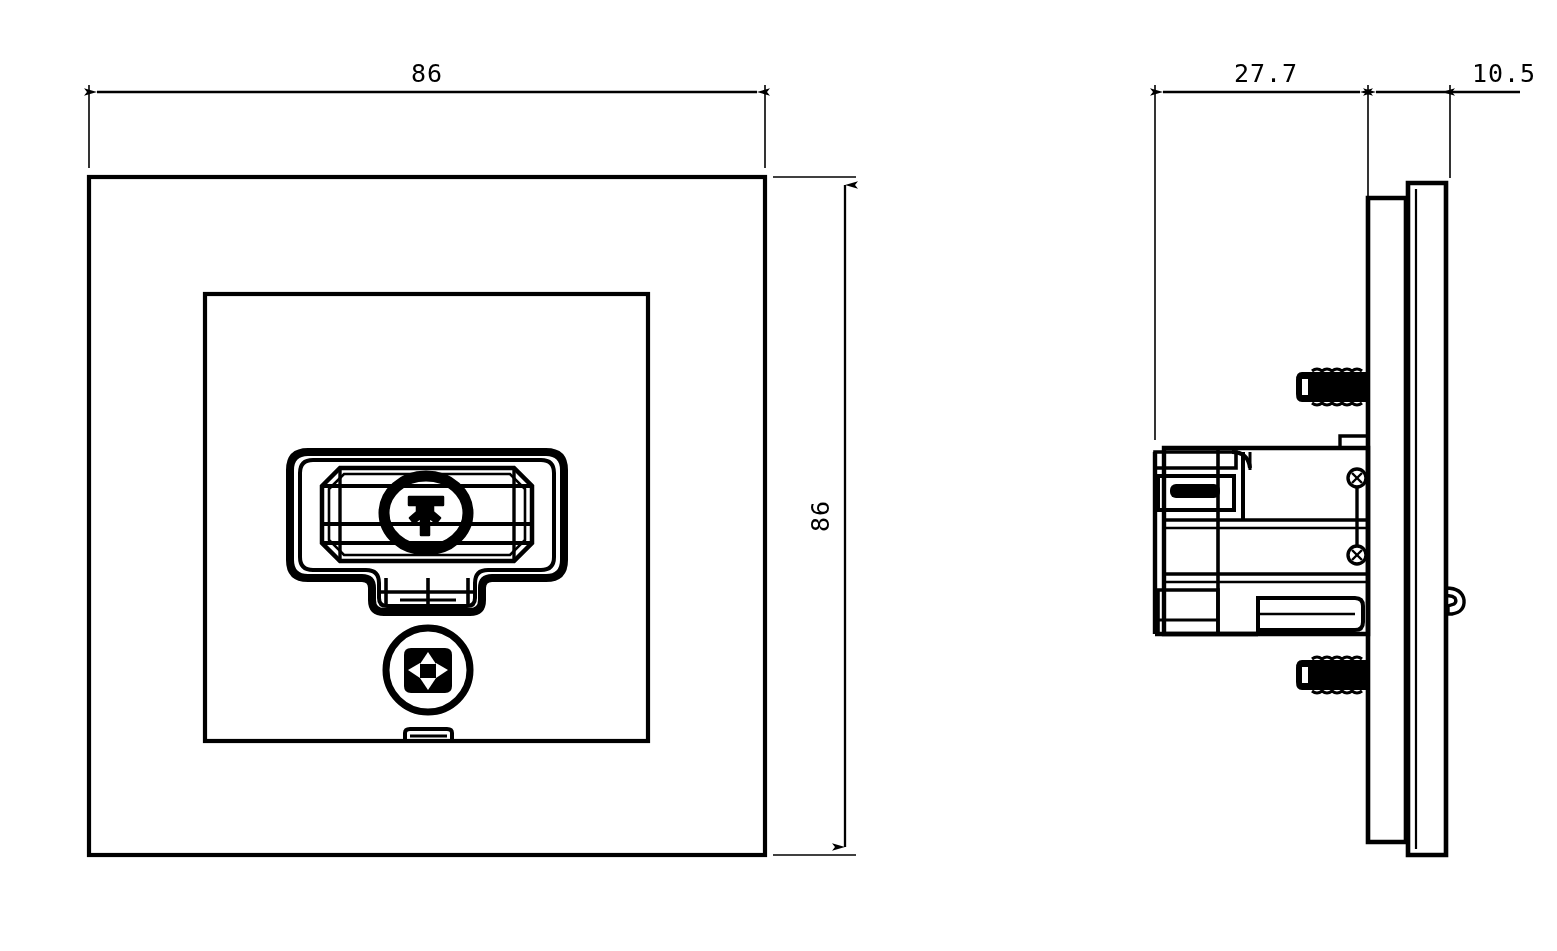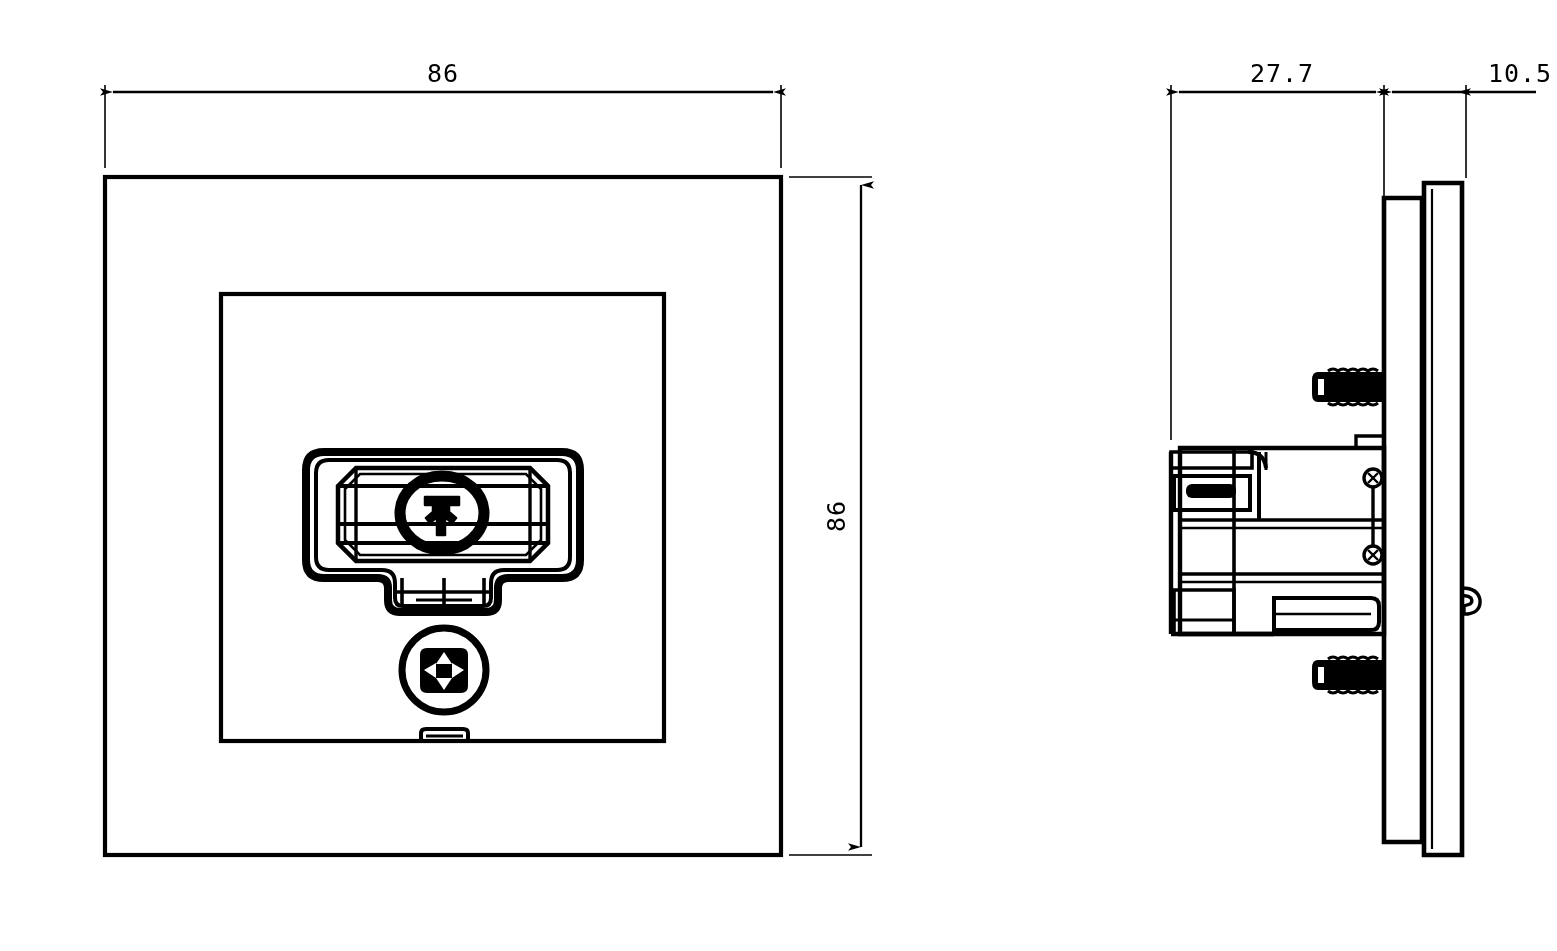--- a/index.html
+++ b/index.html
@@ -12,21 +12,20 @@
     width: 1557px;
     height: 951px;
     overflow: hidden;
     font-family: "DejaVu Sans Mono", monospace;
   }
   #drawing-root {
     position: relative;
     width: 1333px;
     height: 951px;
     background: #ffffff;
-    padding-left: 16px;
   }
   svg#cad {
     display: block;
     width: 1557px;
     height: 951px;
   }
   .dim-text {
     font-family: "DejaVu Sans Mono", monospace;
     font-size: 25px;
     fill: #000000;

